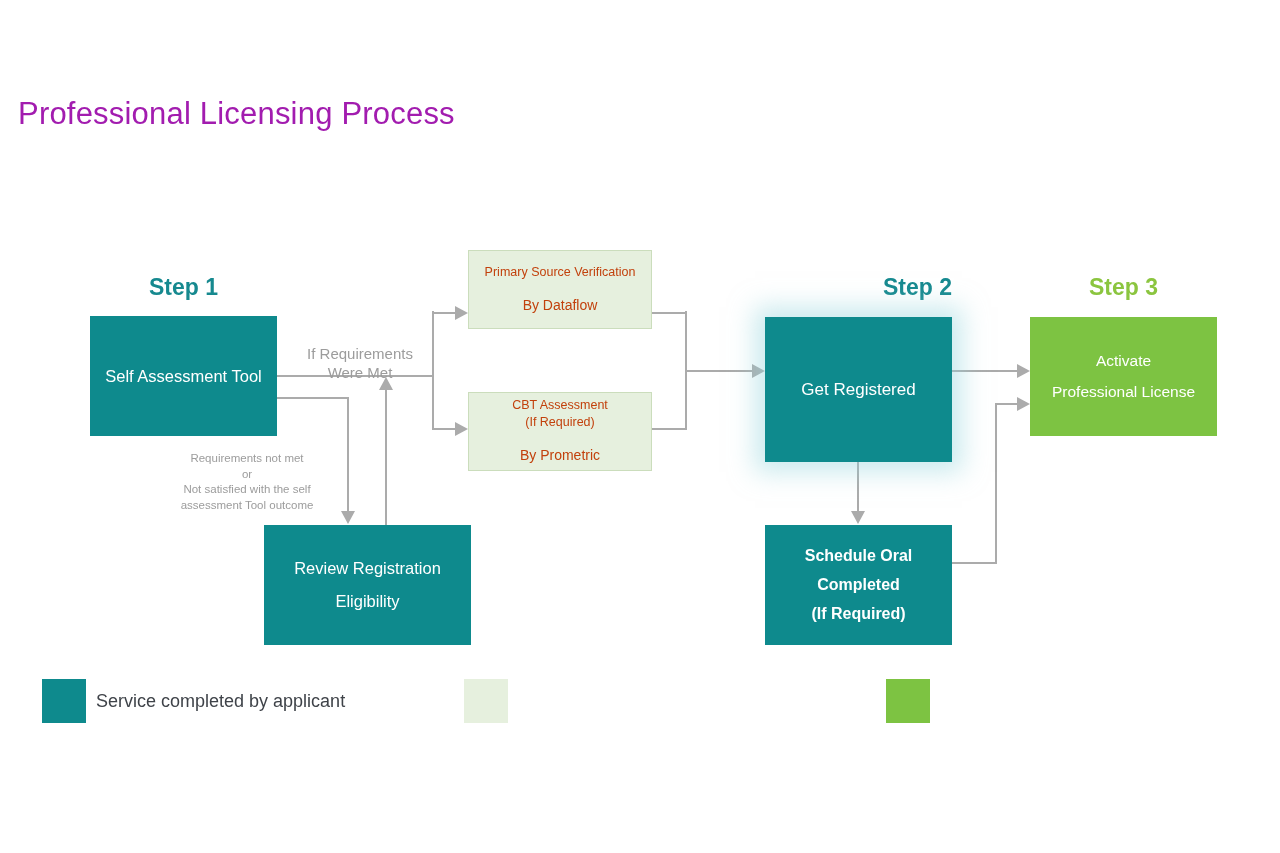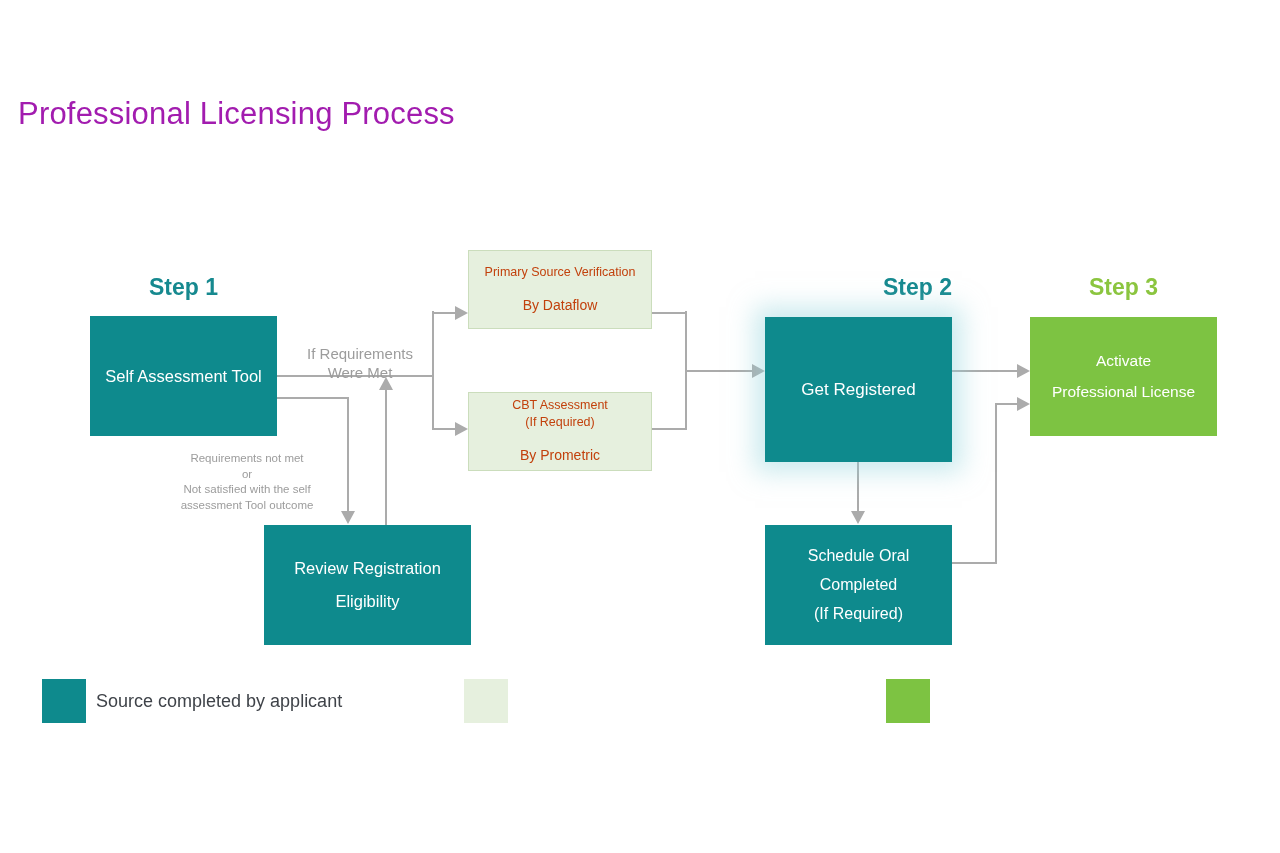--- a/index.html
+++ b/index.html
@@ -28,21 +28,21 @@
   .node-green{background:var(--green);color:#fff;}
   .node-lgreen{background:var(--lgreen);border:1px solid var(--lgreen-border);color:#c2410c;}
 
   .n-self{left:90px;top:316px;width:187px;height:120px;font-size:16.5px;}
   .n-primary{left:468px;top:250px;width:184px;height:79px;}
   .n-cbt{left:468px;top:392px;width:184px;height:79px;}
   .n-register{left:765px;top:317px;width:187px;height:145px;font-size:17px;
               box-shadow:0 0 24px 10px rgba(150,214,222,.5);}
   .n-activate{left:1030px;top:317px;width:187px;height:119px;font-size:15.5px;gap:13px;}
   .n-review{left:264px;top:525px;width:207px;height:120px;font-size:16.5px;gap:14px;}
-  .n-schedule{left:765px;top:525px;width:187px;height:120px;font-size:16px;gap:11px;}
+  .n-schedule{left:765px;top:525px;width:187px;height:120px;font-size:16px;gap:11px;font-weight:bold;}
 
   .n-primary .s1,.n-cbt .s1,.n-cbt .s2{font-size:12.5px;line-height:17px;}
   .n-primary .s2,.n-cbt .s3{font-size:14px;line-height:21px;margin-top:14px;}
 
   .edge-label{position:absolute;text-align:center;color:var(--gray-label);}
   .lbl-met{left:295px;top:344px;width:130px;font-size:15px;line-height:19px;}
   .lbl-notmet{left:152px;top:451px;width:190px;font-size:11.5px;line-height:15.5px;}
 
   .hline,.vline{position:absolute;background:var(--line);}
   .hline{height:2px;}
@@ -137,19 +137,19 @@
     <span>Eligibility</span>
   </div>
 
   <div class="node node-teal n-schedule">
     <span>Schedule Oral</span>
     <span>Completed</span>
     <span>(If Required)</span>
   </div>
 
   <div class="legend-swatch" style="left: 42px; background-color: rgb(14, 138, 141);"></div>
-  <div class="legend-label" style="left:96px;">Source completed by applicant</div>
+  <div class="legend-label" style="left:96px;">Service completed by applicant</div>
 
   <div class="legend-swatch" style="left: 464px; background-color: rgb(230, 240, 222);"></div>
 
   <div class="legend-swatch" style="left: 886px; background-color: rgb(125, 195, 66);"></div>
 
 </div>
 
 </body></html>

